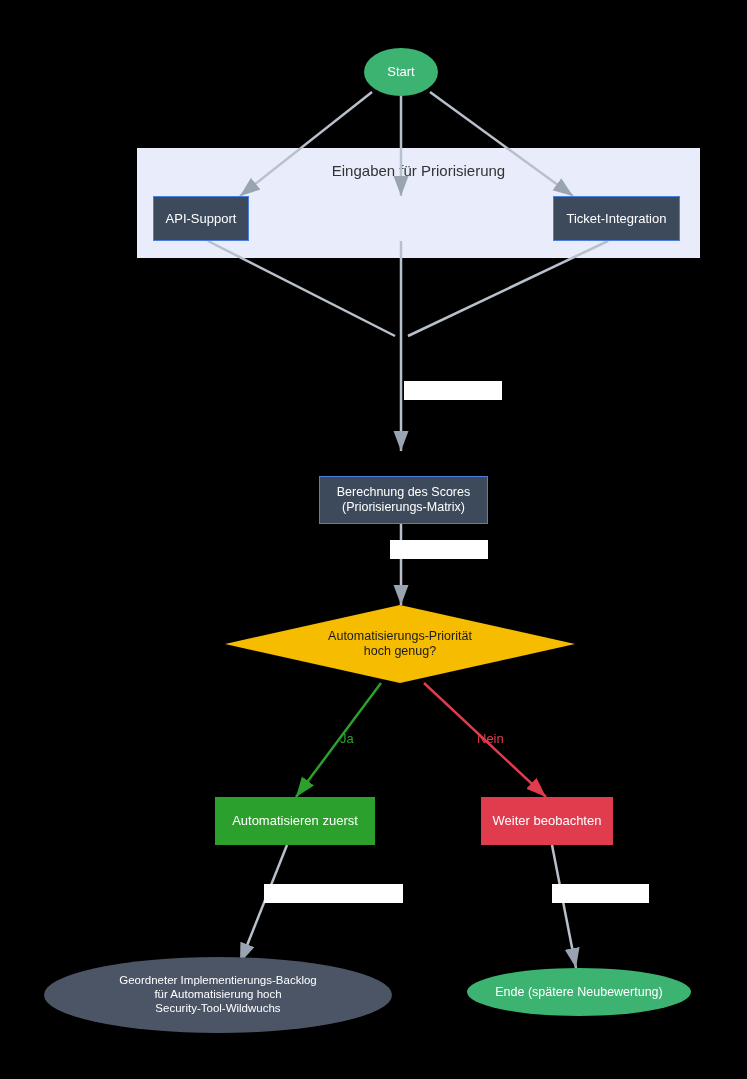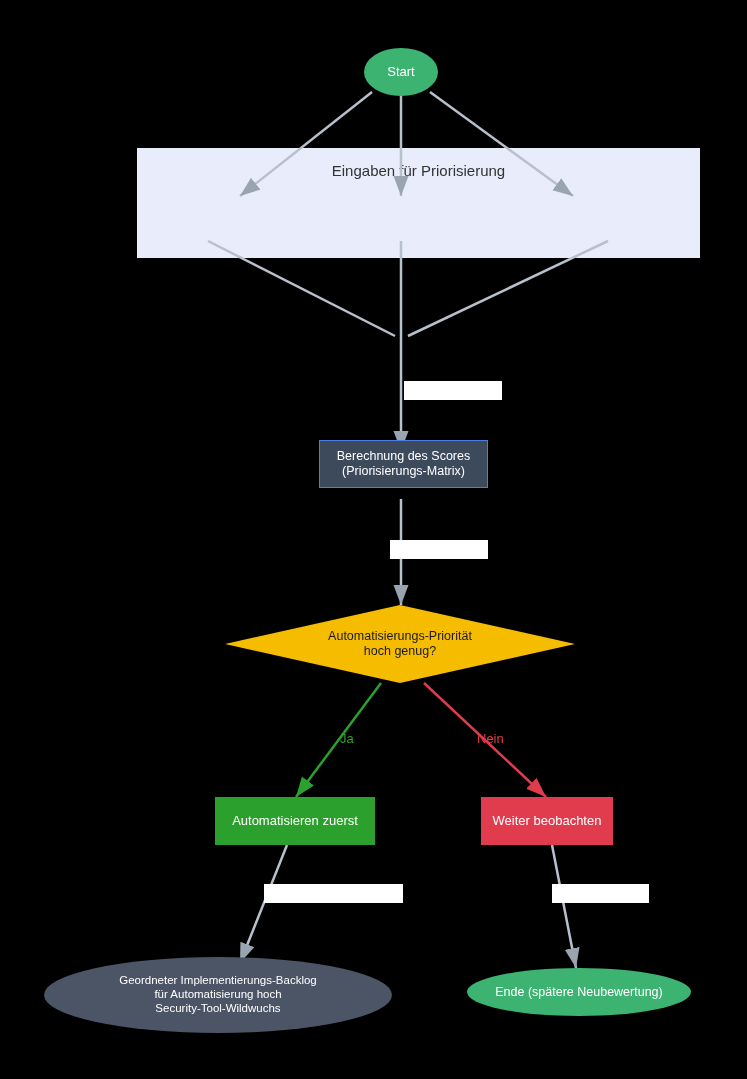--- a/index.html
+++ b/index.html
@@ -115,24 +115,30 @@
 
     <path d="M287,845 L240,963" fill="none" stroke="#b8c0cc" stroke-width="2.5" marker-end="url(#ah)"></path>
 
     <path d="M552,845 L576,968" fill="none" stroke="#b8c0cc" stroke-width="2.5" marker-end="url(#ah)"></path>
   </svg>
 
   <div class="node node-ellipse" style="left:364px; top:48px; width:74px; height:48px; background:#3cb371; color:#ffffff; font-size:13px;">
     <span class="node-label">Start</span>
   </div>
 
+  <div class="node node-rect" style="left:153px; top:196px; width:96px; height:45px; background:#3d4a5c; border-color:#4a7fe0; color:#ffffff; font-size:13px;">
+    <span class="node-label">API-Support</span>
+  </div>
 
 
+  <div class="node node-rect" style="left:553px; top:196px; width:127px; height:45px; background:#3d4a5c; border-color:#4a7fe0; color:#ffffff; font-size:13px;">
+    <span class="node-label">Ticket-Integration</span>
+  </div>
 
-  <div class="node node-rect" style="left:319px; top:440px; width:169px; height:48px; background:#3d4a5c; border-color:#4a7fe0; color:#ffffff; font-size:12.5px;">
+  <div class="node node-rect" style="left:319px; top:476px; width:169px; height:48px; background:#3d4a5c; border-color:#4a7fe0; color:#ffffff; font-size:12.5px;">
     <span class="node-label">Berechnung des Scores
 (Priorisierungs-Matrix)</span>
   </div>
 
   <div class="node" style="left:225px; top:605px; width:350px; height:78px; background:#f5bc00; color:#1a1a1a; font-size:12.5px;
               clip-path: polygon(50% 0%, 100% 50%, 50% 100%, 0% 50%);">
     <span class="node-label">Automatisierungs-Priorität
 hoch genug?</span>
   </div>
 

